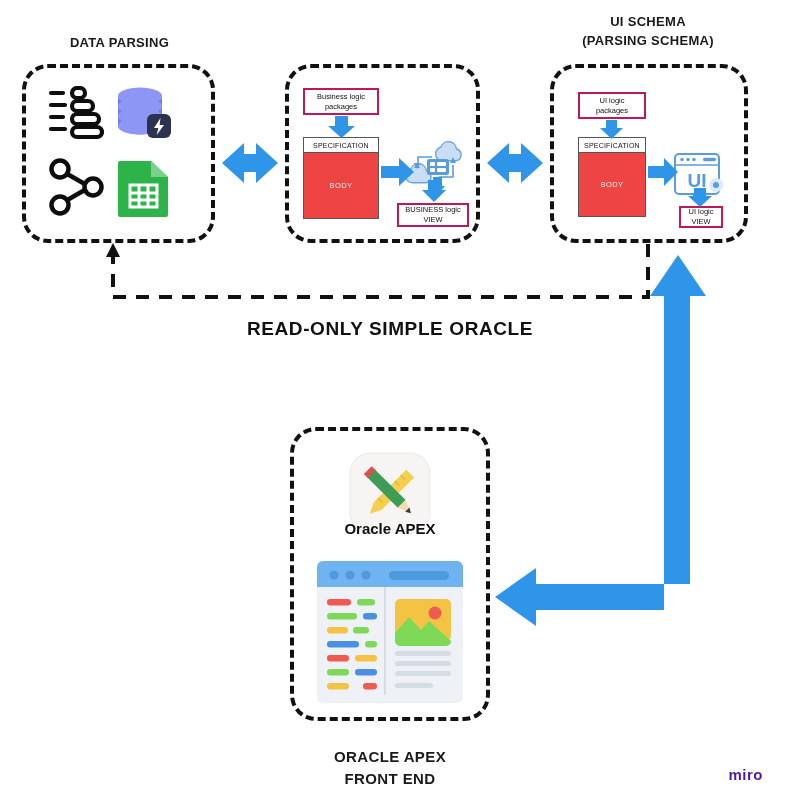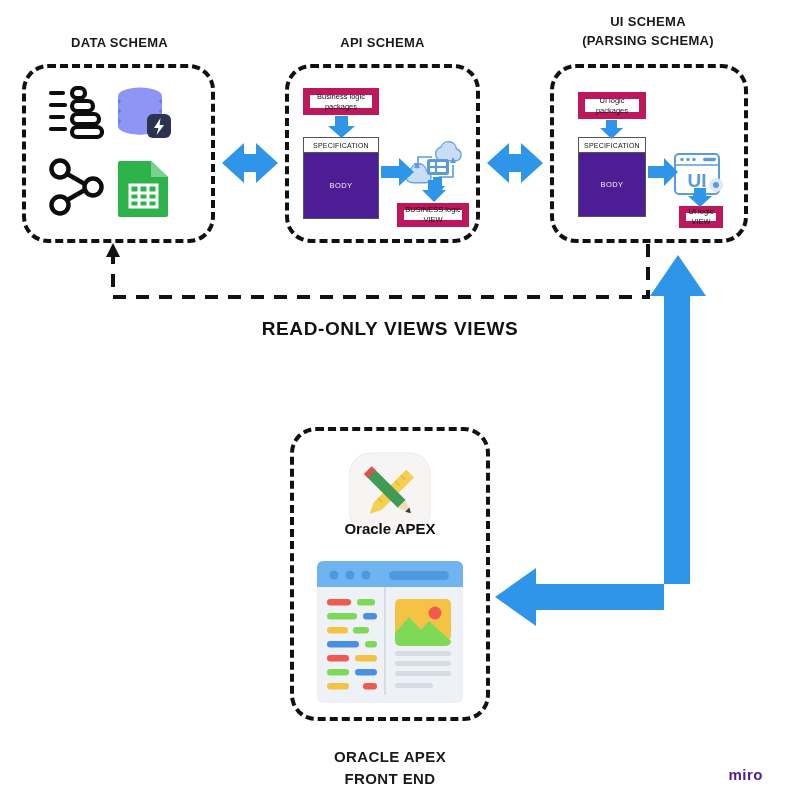--- a/index.html
+++ b/index.html
@@ -61,37 +61,37 @@
   }
   .icon-cell { position: absolute; }
   #icn-structure { left: 2px;  top: 2px;  width: 56px; height: 56px; }
   #icn-database  { left: 68px; top: 0px;  width: 58px; height: 60px; }
   #icn-share     { left: 2px;  top: 74px; width: 58px; height: 58px; }
   #icn-sheets    { left: 70px; top: 74px; width: 54px; height: 60px; }
 
   
   .label-box {
     position: absolute;
-    border: 7px solid #be185d;
+    border: 2px solid #be185d;
     background: #ffffff;
     box-sizing: border-box;
     display: flex;
     align-items: center;
     justify-content: center;
     text-align: center;
     font-size: 7.5px;
     line-height: 10px;
     color: #111;
     white-space: pre-line;
     padding: 1px;
   }
   .spec-body {
     position: absolute;
     box-sizing: border-box;
-    background: #4c1d95;
+    background: #ef4444;
     border: 1px solid #555;
   }
   .spec-header {
     position: absolute;
     left: 0; top: 0; right: 0;
     height: 14px;
     background: #ffffff;
     border-bottom: 1px solid #555;
     display: flex; align-items: center; justify-content: center;
     font-size: 7px; letter-spacing: 0.2px; color: #111;
@@ -147,23 +147,22 @@
     color: #4c1d95;
     letter-spacing: 0.5px;
     font-weight: bold;
   }
 </style>
 </head>
 <body>
 
 <div class="canvas">
 
-  <div class="schema-title" id="title-data">DATA SCHEMA</div>
-
-  <div class="schema-title" id="title-api">API SCHEMA</div>
+  <div class="schema-title" id="title-data">DATA PARSING</div>
+
 
   <div class="schema-title" id="title-ui">UI SCHEMA
 (PARSING SCHEMA)</div>
 
   <div class="dashed-box" id="box-data"></div>
 
   <div class="icon-grid">
 
     <div class="icon-cell" id="icn-structure">
       <svg viewBox="0 0 56 56" width="56" height="56">
@@ -419,17 +418,17 @@
            L495,597
            L536,626
            L536,610
            L664,610
            L664,296
            L650,296
            Z"></path>
     </g>
   </svg>
 
-  <div class="read-only-label">READ-ONLY VIEWS VIEWS</div>
+  <div class="read-only-label">READ-ONLY SIMPLE ORACLE</div>
 
   <div id="miro-watermark">miro</div>
 
 </div>
 
 </body></html>

